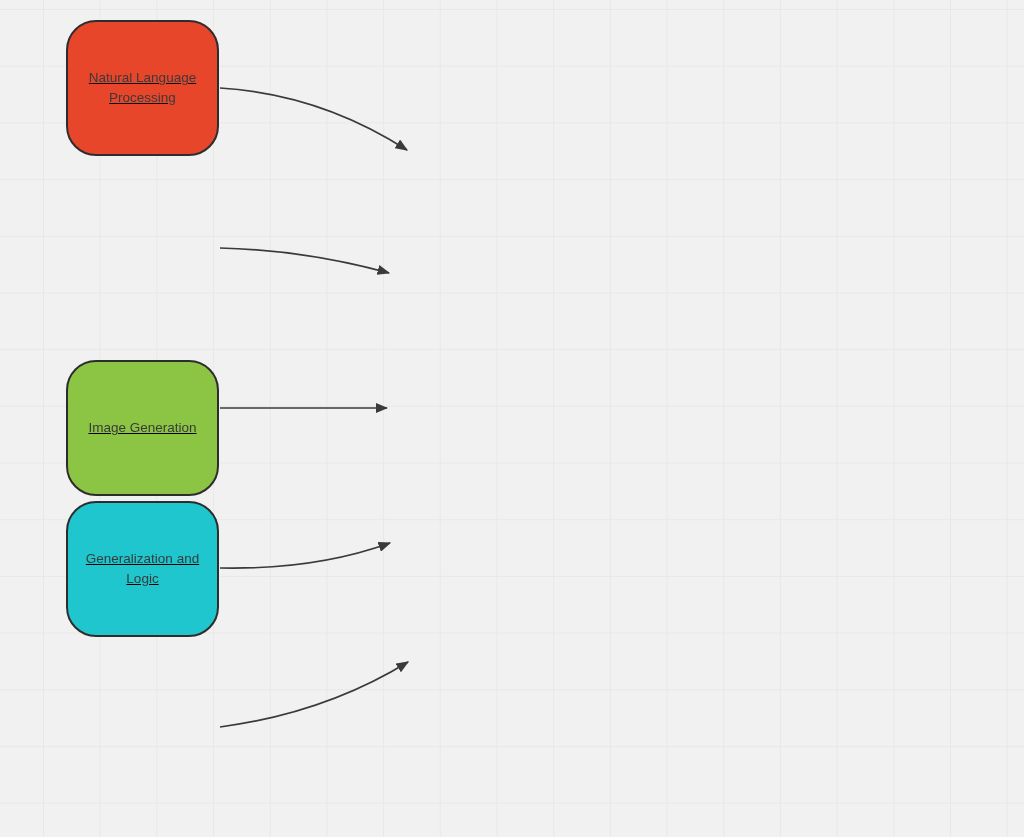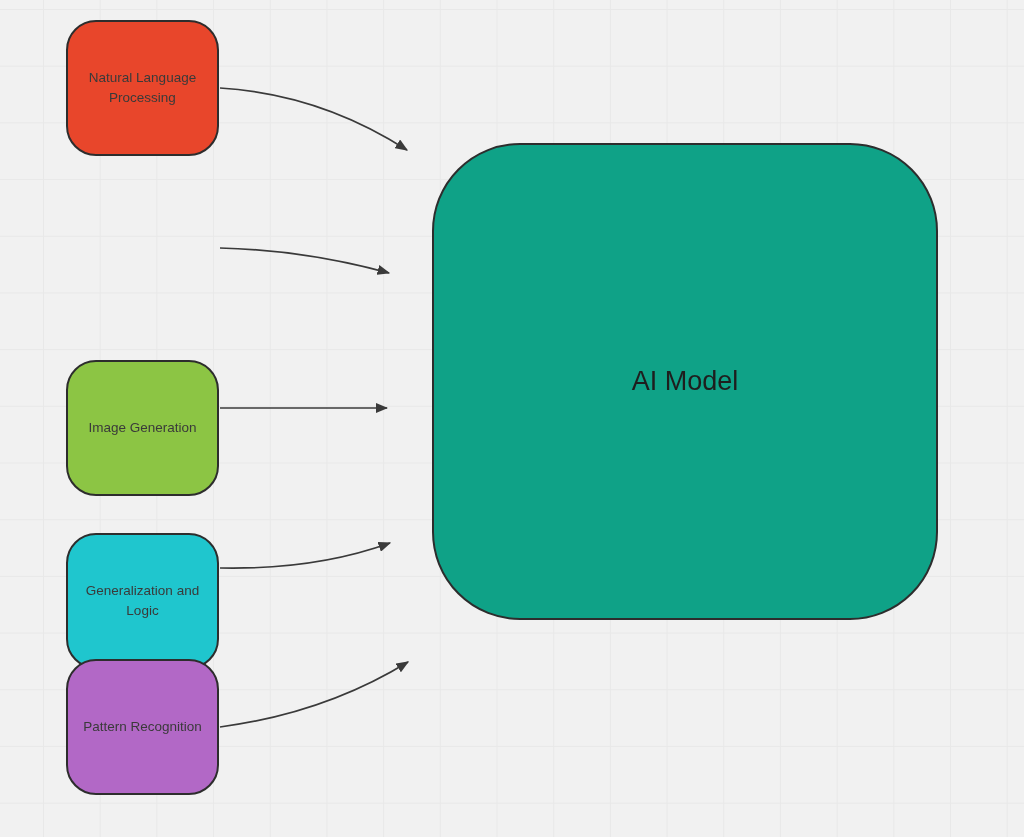--- a/index.html
+++ b/index.html
@@ -43,20 +43,21 @@
     position: absolute;
     width: 153px; height: 136px;
     border: 2px solid var(--node-border);
     border-radius: 30px;
     display: flex;
     align-items: center;
     justify-content: center;
     text-align: center;
     padding: 16px 12px;
     cursor: pointer;
+    text-decoration: underline;
   }
   .node-label {
     font-size: 13.5px;
     line-height: 1.45;
     color: var(--label-color);
   }
   .node.target {
     left: 432px; top: 143px;
     width: 506px; height: 477px;
     border-radius: 88px;
@@ -86,25 +87,19 @@
 
   <div class="node" style="left: 66px; top: 20px; background-color: rgb(232, 70, 43);">
     <span class="node-label">Natural Language Processing</span>
   </div>
 
 
   <div class="node" style="left: 66px; top: 340px; background-color: rgb(140, 197, 68); margin-top: 20px;">
     <span class="node-label">Image Generation</span>
   </div>
 
-  <div class="node" style="left: 66px; top: 501px; background-color: rgb(31, 198, 206); margin-top: 32px;">
+  <div class="node" style="left: 66px; top: 501px; background-color: rgb(31, 198, 206);">
     <span class="node-label">Generalization and Logic</span>
   </div>
 
-  <div class="node" style="left: 66px; top: 659px; background-color: rgb(178, 104, 198);">
-    <span class="node-label">Pattern Recognition</span>
-  </div>
 
-  <div class="node target" style="background-color: rgb(15, 162, 135);">
-    <span class="target-label">AI Model</span>
-  </div>
 
 </div>
 
 </body></html>

